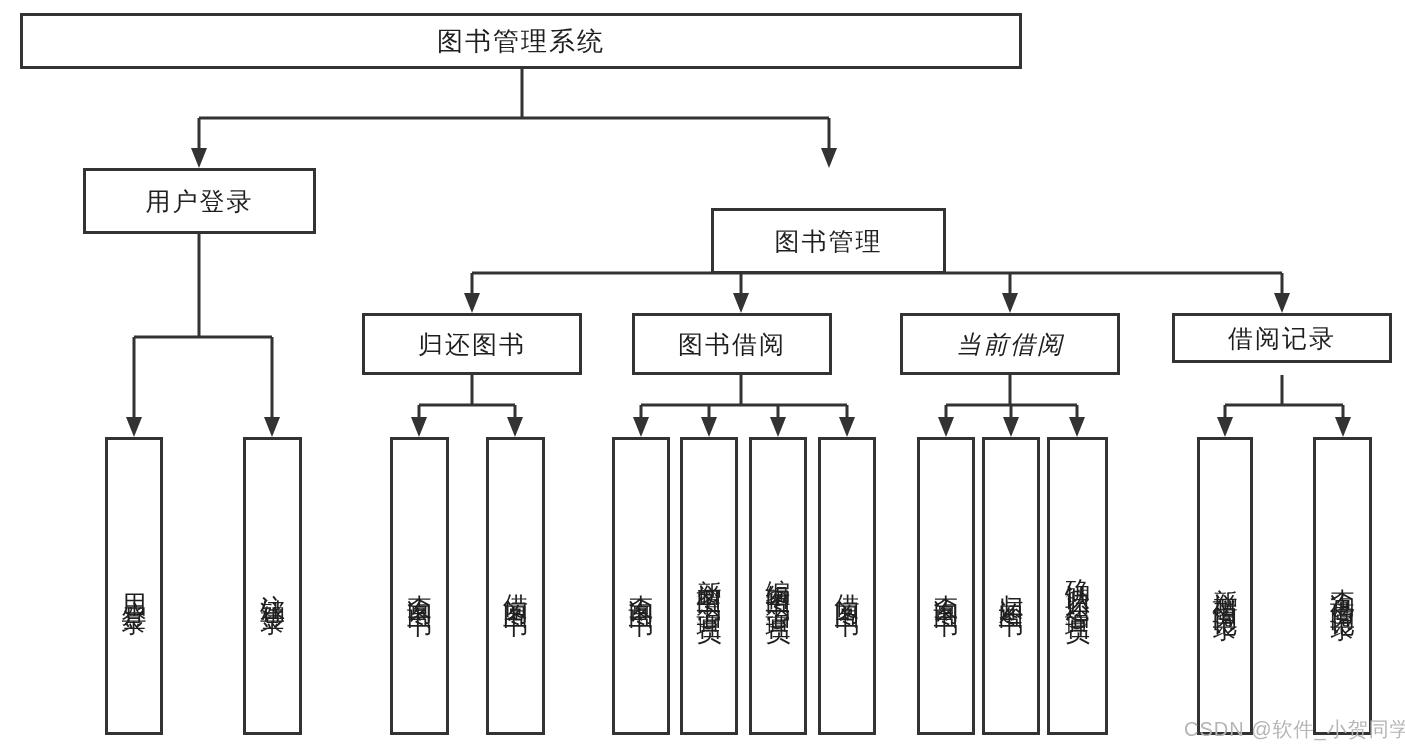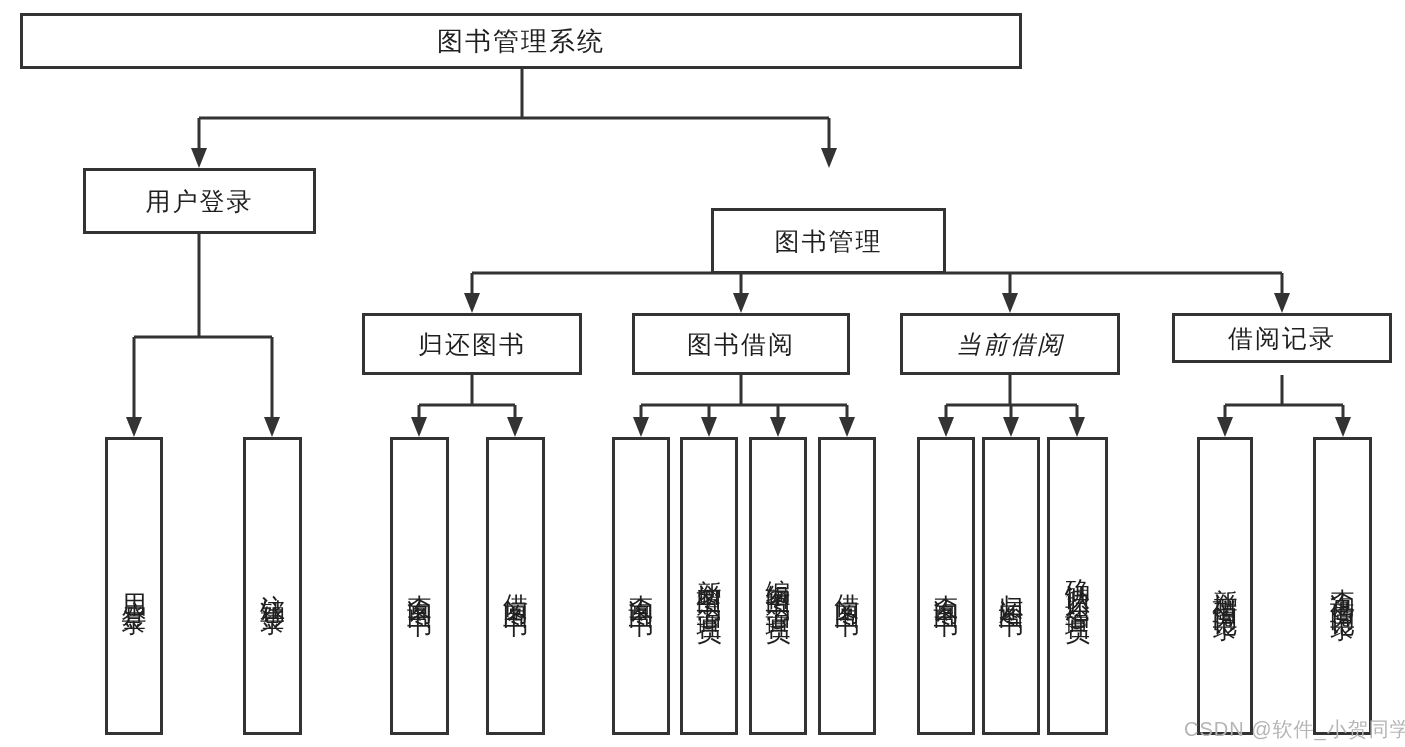--- a/index.html
+++ b/index.html
@@ -102,21 +102,21 @@
   <div class="node" style="left:83px; top:168px; width:233px; height:66px;">
     <span class="h-label">用户登录</span>
   </div>
   <div class="node" style="left:711px; top:168px; width:235px; height:66px;margin-top:40px;">
     <span class="h-label">图书管理</span>
   </div>
 
   <div class="node" style="left:362px; top:313px; width:220px; height:62px;">
     <span class="h-label">归还图书</span>
   </div>
-  <div class="node" style="left:632px; top:313px; width:218px; height:62px;">
+  <div class="node" style="left:632px; top:313px; width:200px; height:62px;">
     <span class="h-label">图书借阅</span>
   </div>
   <div class="node" style="left:900px; top:313px; width:220px; height:62px;font-style:italic;">
     <span class="h-label">当前借阅</span>
   </div>
   <div class="node" style="left:1172px; top:313px; width:220px; height:50px;">
     <span class="h-label">借阅记录</span>
   </div>
 
   <div class="node" style="left:105px; top:437px; width:58px; height:298px;">

